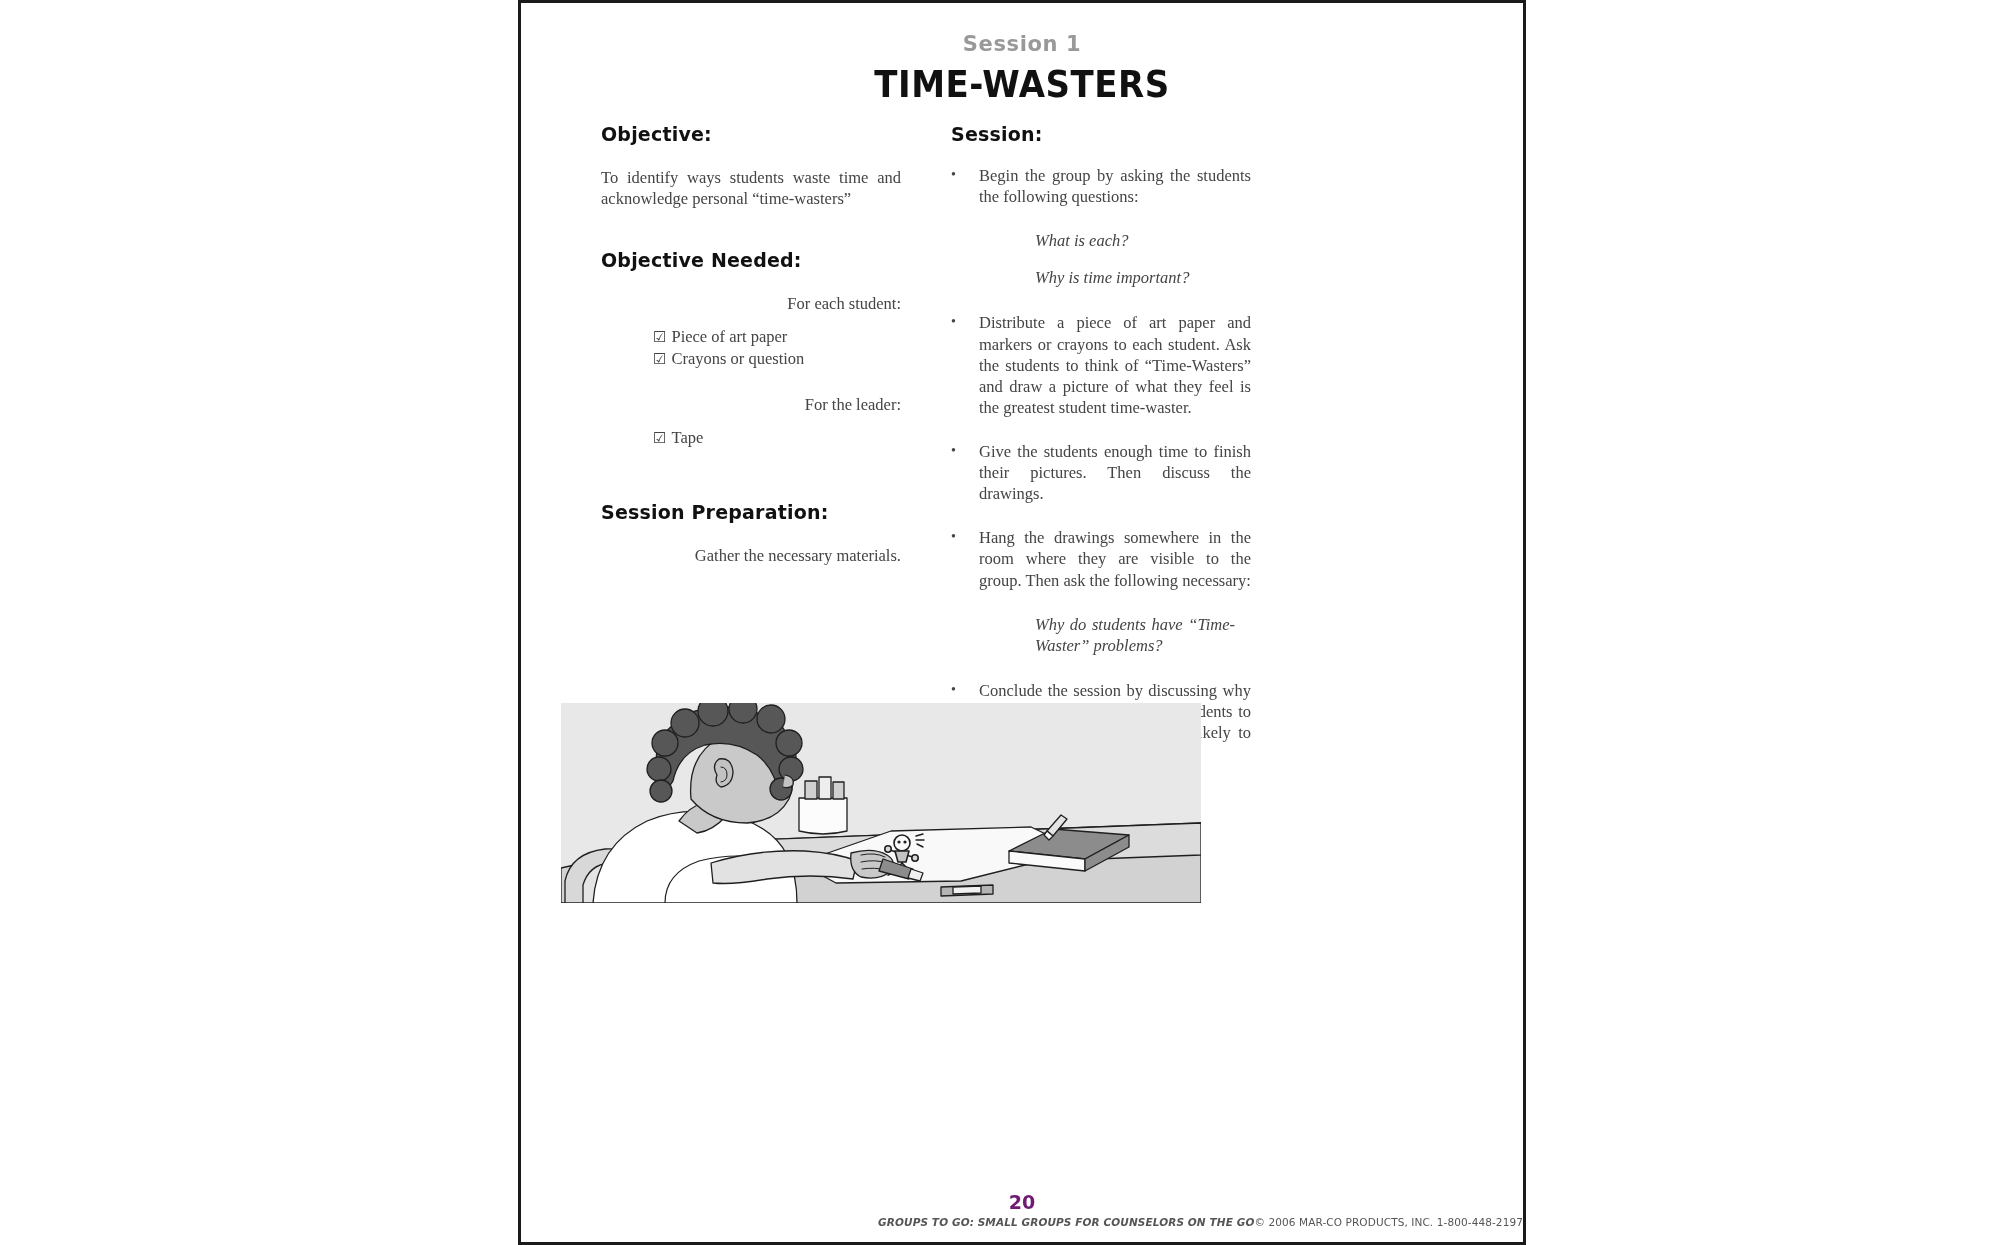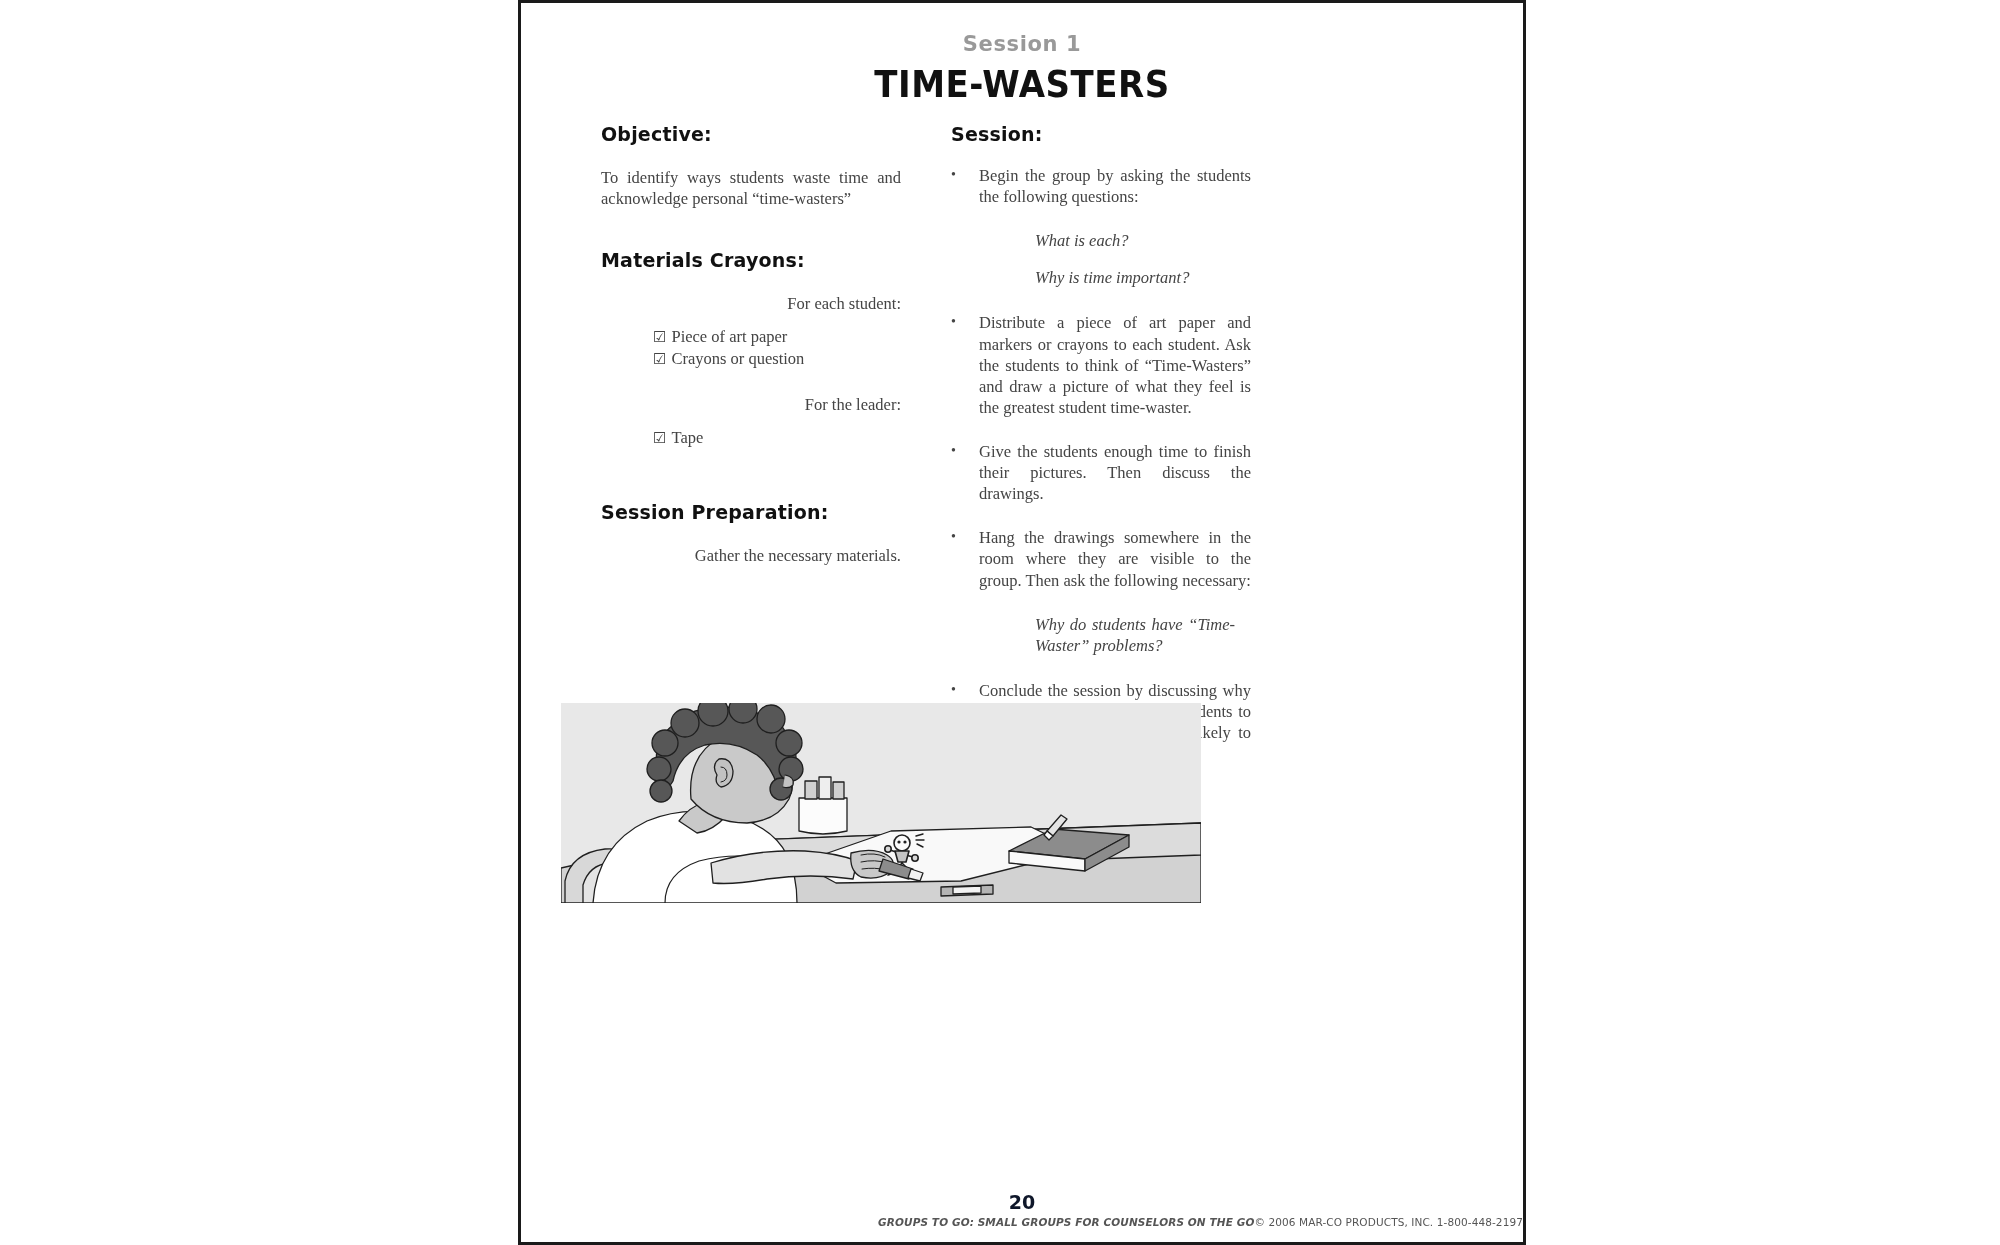--- a/index.html
+++ b/index.html
@@ -160,21 +160,21 @@
     position: absolute;
     left: 0;
     bottom: 14px;
     width: 100%;
     text-align: center;
   }
   .page-number {
     font-family: "DejaVu Sans", sans-serif;
     font-weight: bold;
     font-size: 19px;
-    color: #0f172a;
+    color: #701a75;
     line-height: 1.1;
   }
   .copyright {
     font-family: "DejaVu Sans", sans-serif;
     font-style: italic;
     font-weight: bold;
     font-size: 10.5px;
     color: #555555;
     margin-top: 3px;
     letter-spacing: 0.1px;
@@ -197,21 +197,21 @@
 
   <div id="columns">
 
     <div class="col" id="col-left">
 
       <div class="sec-heading">Objective:</div>
       <p class="body-text">To identify ways students waste time and acknowledge personal “time-wasters”</p>
 
       <div class="spacer-lg"></div>
 
-      <div class="sec-heading">Materials Crayons:</div>
+      <div class="sec-heading">Objective Needed:</div>
       <p class="body-text left-align">For each student:</p>
       <ul class="check-list">
         <li><span class="cbox">☑</span><span>Piece of art paper</span></li>
         <li><span class="cbox">☑</span><span>Crayons or question</span></li>
       </ul>
 
       <div class="spacer-md"></div>
 
       <p class="body-text left-align">For the leader:</p>
       <ul class="check-list">

